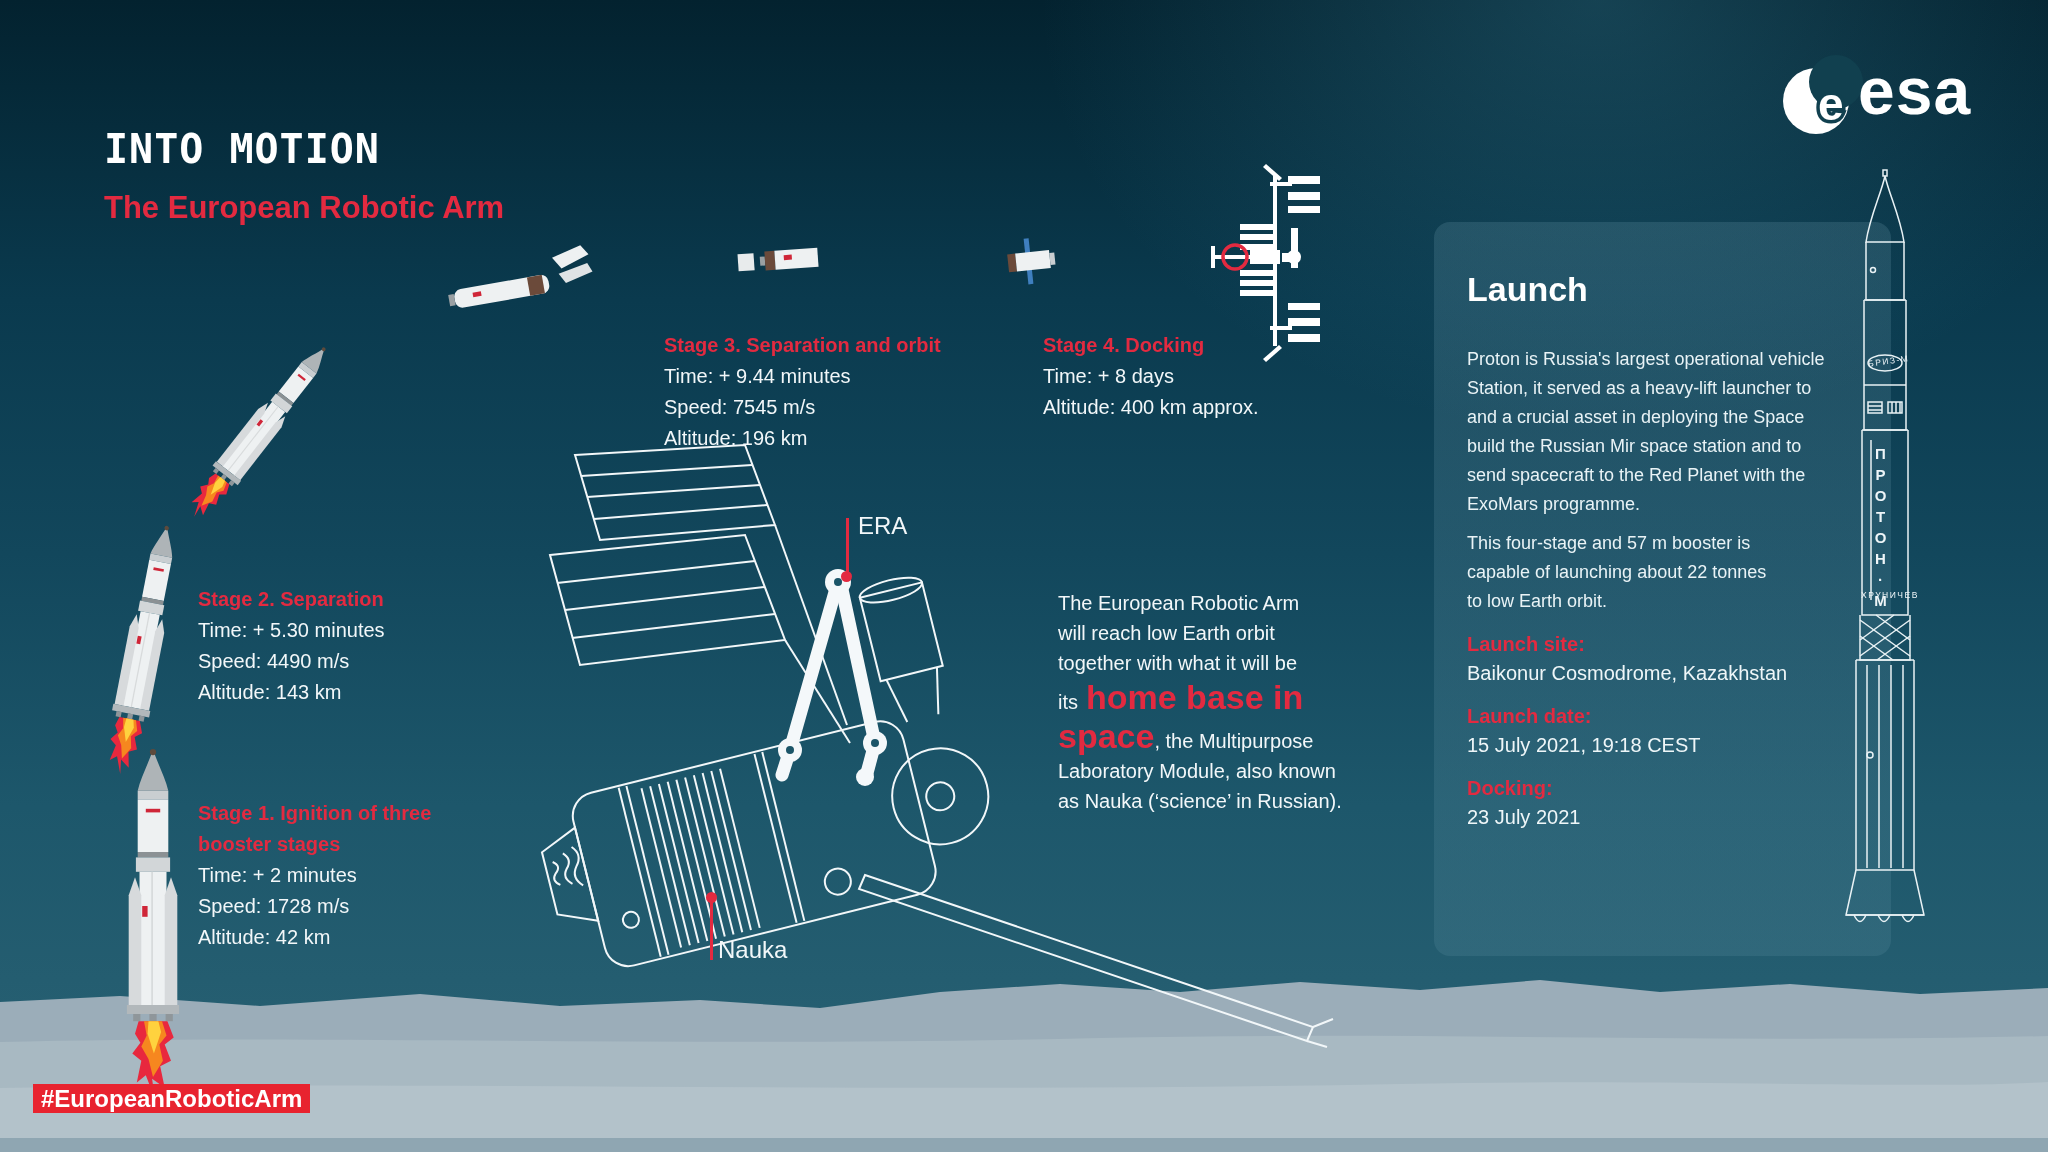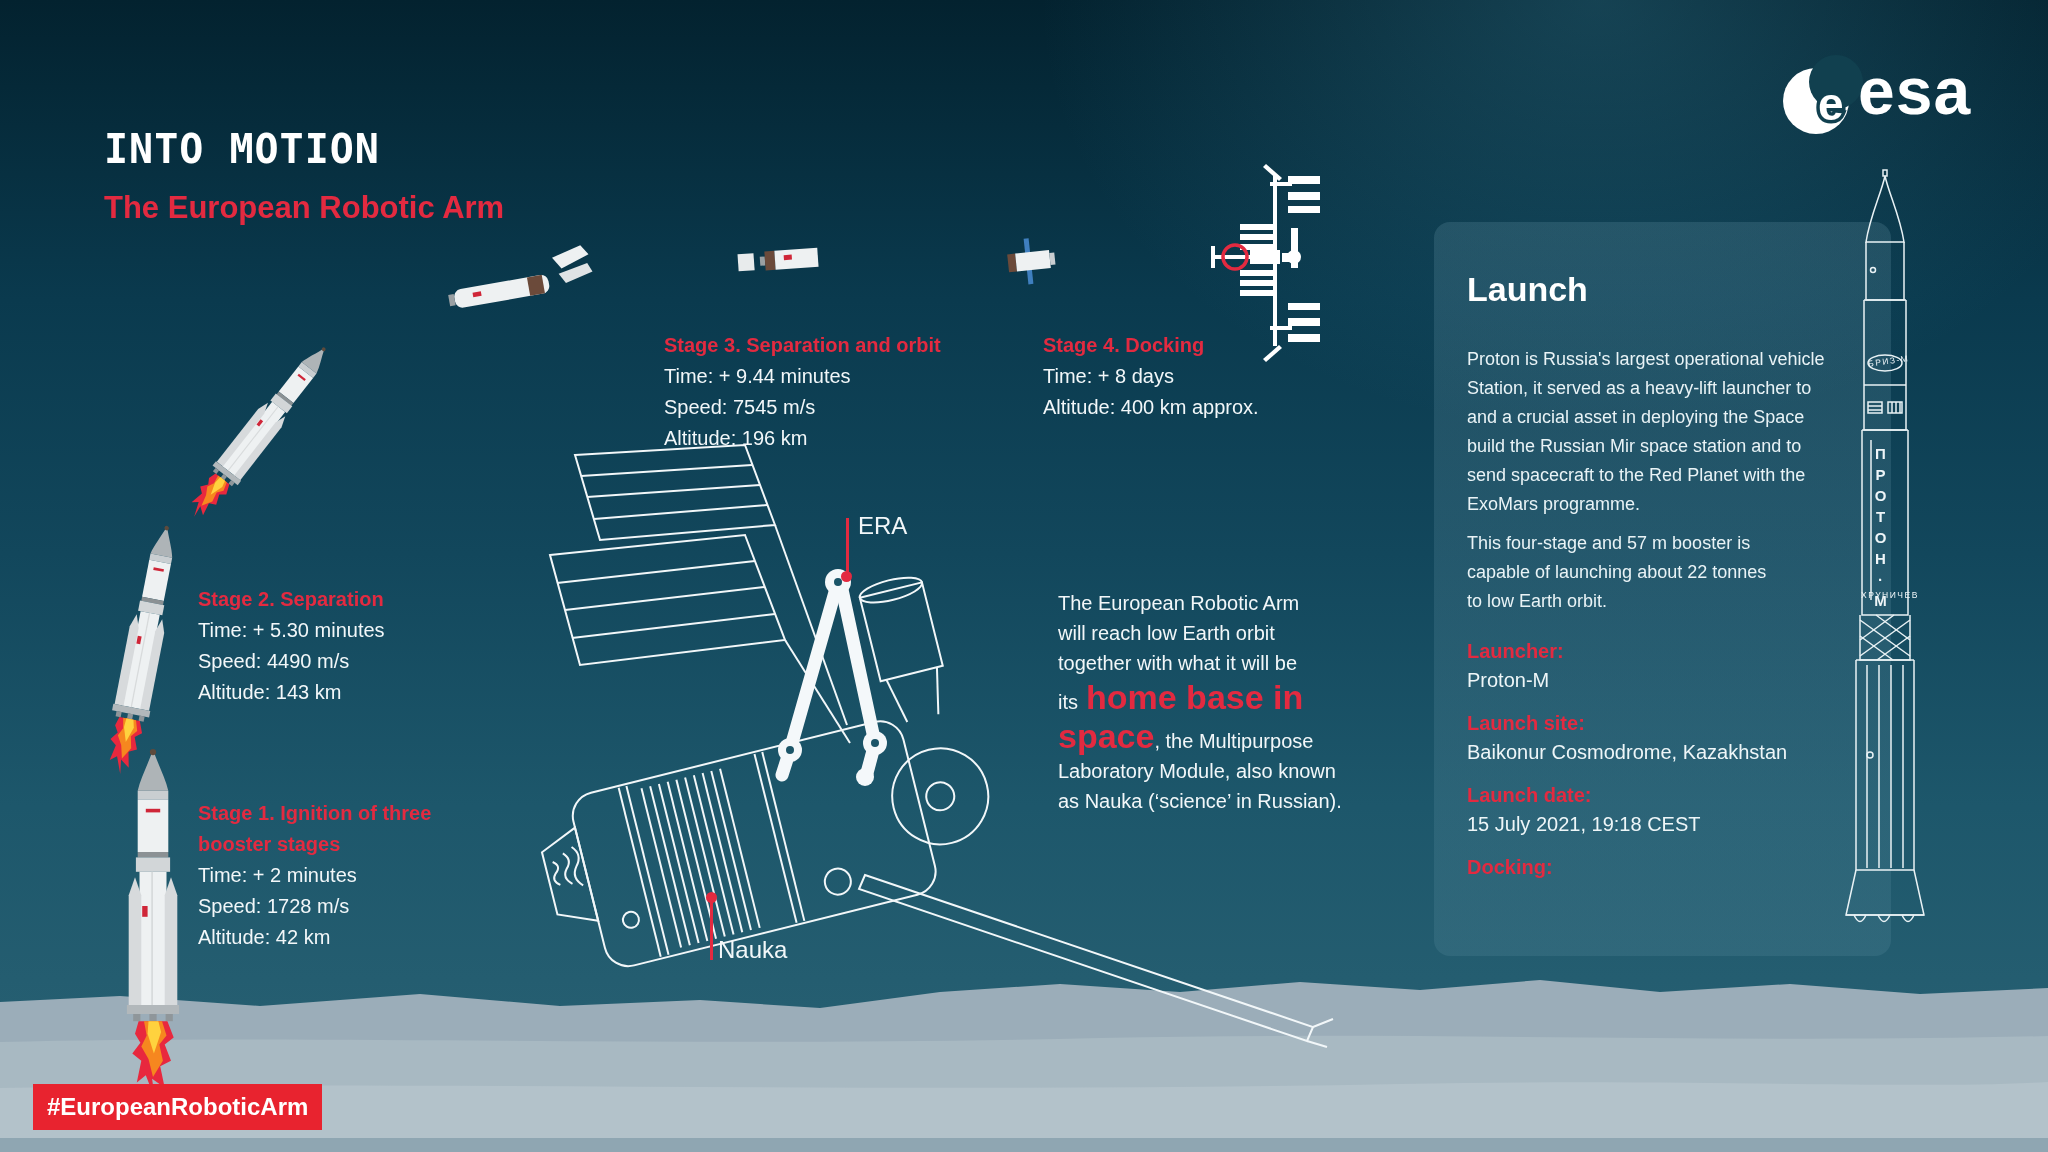--- a/index.html
+++ b/index.html
@@ -42,21 +42,21 @@
   .field-label{font-weight:bold;font-size:20px;line-height:29px;color:var(--red);white-space:nowrap;}
   .field-value{font-size:20px;line-height:29px;color:#eef6f8;white-space:nowrap;}
   
   .marker-line{width:3px;background:var(--red);}
   .marker-dot{width:11px;height:11px;border-radius:50%;background:var(--red);}
   .diagram-label{font-size:24px;color:var(--white);}
   
   .esa-wordmark{font-weight:bold;font-size:66px;letter-spacing:1px;color:#ffffff;line-height:66px;}
   
   .hashtag{
-    left:33px;top:1084px;height:46px;padding:0 14px;display:flex;align-items:center;
+    left:33px;top:1084px;height:29px;padding:0 8px;display:flex;align-items:center;
     font-weight:bold;font-size:24px;color:#ffffff;white-space:nowrap;
   }
   
   .proton-name{
     writing-mode:vertical-rl;text-orientation:upright;
     font-weight:bold;font-size:15px;letter-spacing:4px;color:#eef5f8;
   }
   .proton-small{font-size:8.5px;letter-spacing:1.5px;color:#eef5f8;white-space:nowrap;}
   svg{display:block;overflow:visible;}
   .rot{transform-origin:50% 50%;}
@@ -301,34 +301,31 @@
       <div>and a crucial asset in deploying the Space</div>
       <div>build the Russian Mir space station and to</div>
       <div>send spacecraft to the Red Planet with the</div>
       <div>ExoMars programme.</div>
     </div>
     <div class="panel-para second">
       <div>This four-stage and 57 m booster is</div>
       <div>capable of launching about 22 tonnes</div>
       <div>to low Earth orbit.</div>
     </div>
-    <div class="field first">
-      <div class="field-label">Launcher:</div>
-      <div class="field-value">Proton-M</div>
-    </div>
     <div class="field">
       <div class="field-label">Launch site:</div>
       <div class="field-value">Baikonur Cosmodrome, Kazakhstan</div>
     </div>
     <div class="field">
       <div class="field-label">Launch date:</div>
       <div class="field-value">15 July 2021, 19:18 CEST</div>
     </div>
     <div class="field">
       <div class="field-label">Docking:</div>
+      <div class="field-value">23 July 2021</div>
     </div>
   </div>
 
   <svg class="abs" style="left:1840px;top:170px" width="100" height="760" viewBox="0 0 100 760">
     <g stroke="#e9f2f5" stroke-width="1.5" fill="none">
       <rect x="43" y="0" width="4" height="6"></rect>
       <path d="M45,6 C41,24 30,46 26,72 L64,72 C60,46 49,24 45,6 Z"></path>
       <path d="M26,72 L26,130 L64,130 L64,72"></path>
       <circle cx="33" cy="100" r="2.5"></circle>
       <path d="M24,130 L24,260 L66,260 L66,130"></path>

